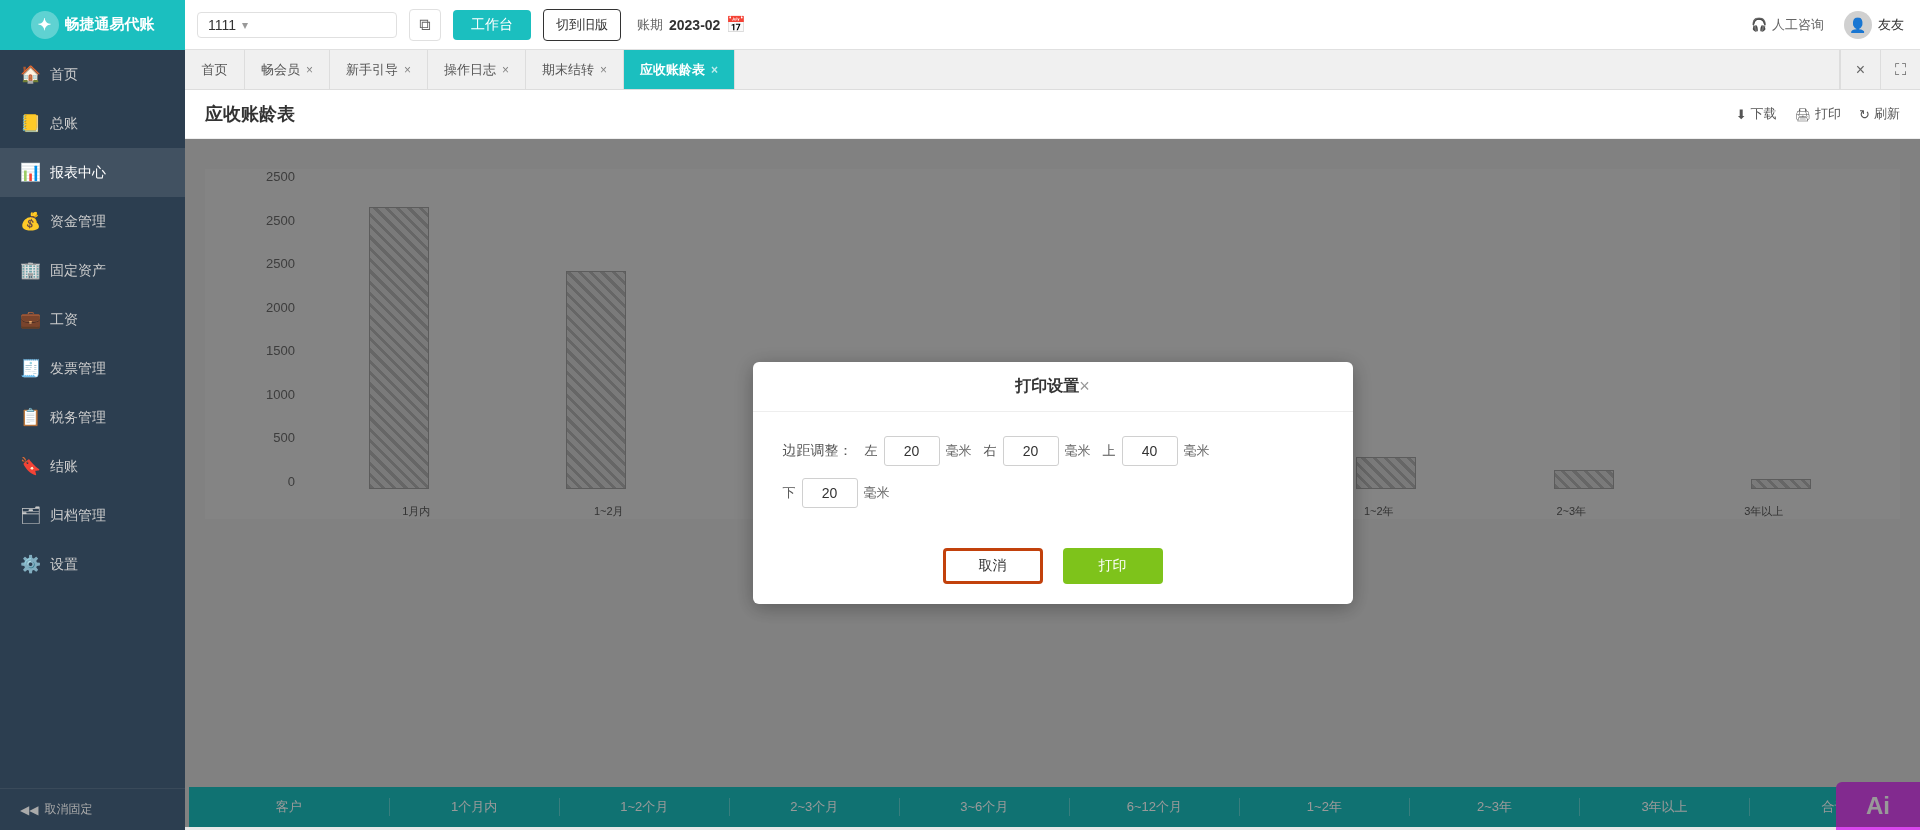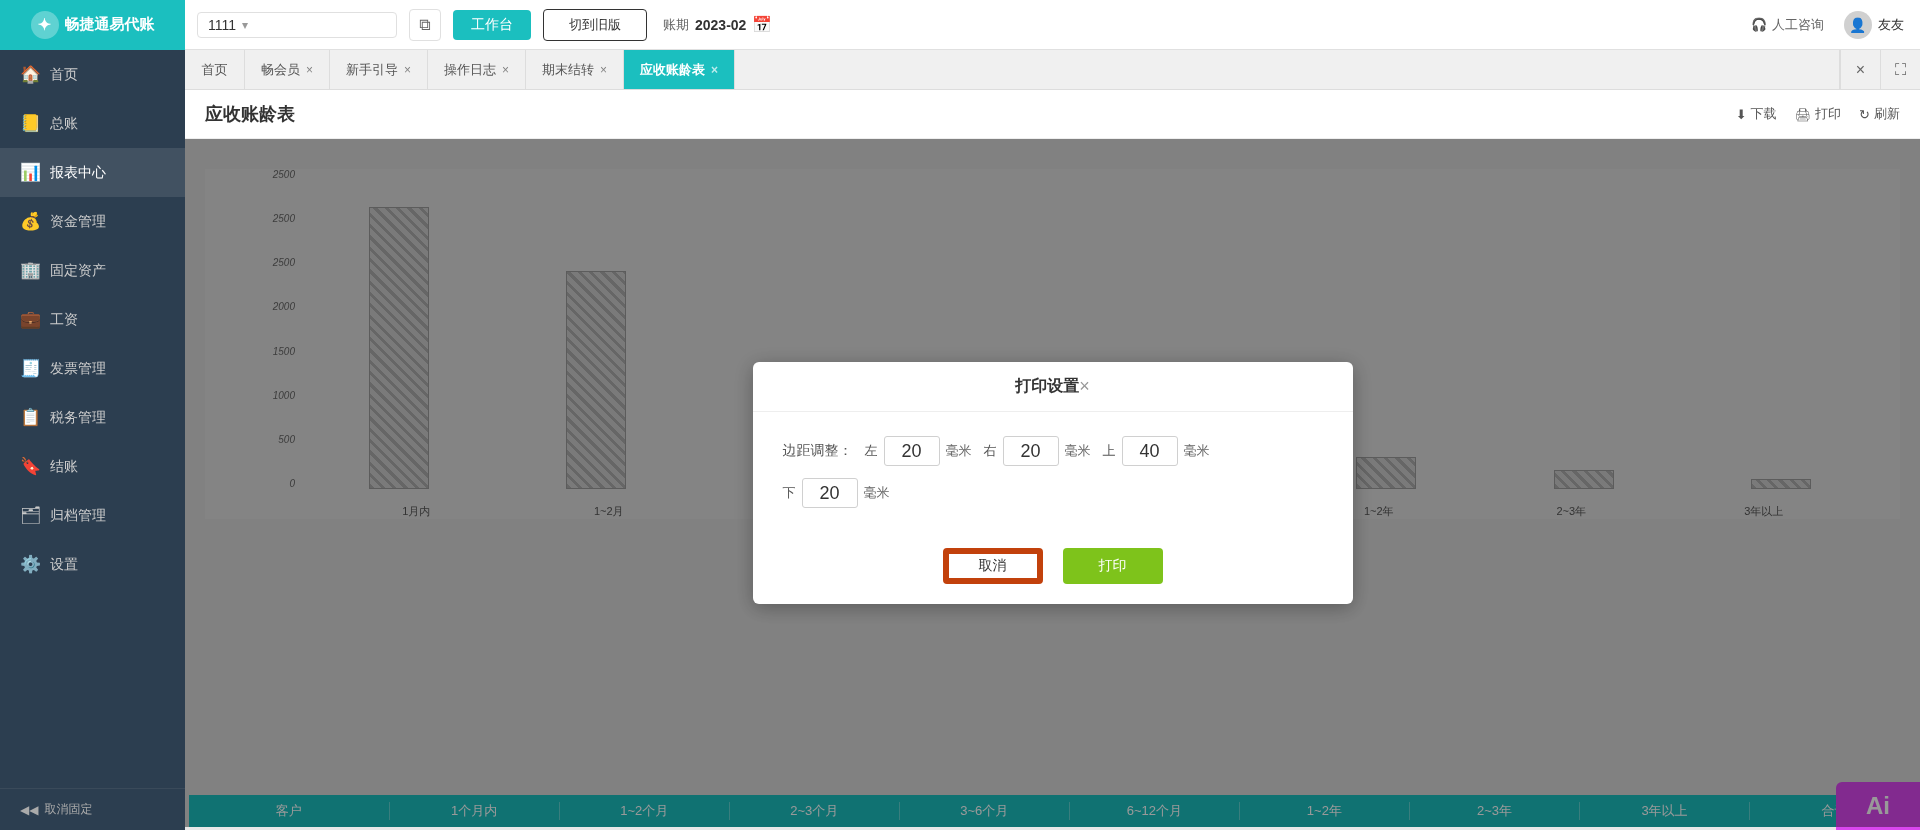--- a/index.html
+++ b/index.html
@@ -47,21 +47,21 @@
       width: 32px; height: 32px; border: 1px solid #e0e0e0; border-radius: 4px;
       display: flex; align-items: center; justify-content: center; cursor: pointer; background: #fff;
       color: #666; font-size: 16px;
     }
     .btn-workbench {
       background: #1bbfbf; color: #fff; border: none; border-radius: 4px;
       padding: 6px 18px; cursor: pointer; font-size: 14px;
     }
     .btn-switch-old {
       border: 1px solid #333; background: #fff; border-radius: 4px;
-      padding: 6px 25px; cursor: pointer; font-size: 13px; color: #333; font-family: Liberation Serif, serif;
+      padding: 6px 12px; cursor: pointer; font-size: 13px; color: #333; font-family: Liberation Serif, serif;
     }
     .period-area {
       display: flex; align-items: center; gap: 6px; margin-left: 4px;
     }
     .period-label { color: #666; font-size: 13px; }
     .period-value { color: #333; font-size: 14px; font-weight: bold; }
     .period-calendar { color: #1bbfbf; font-size: 16px; cursor: pointer; }
     .header-right {
       margin-left: auto; display: flex; align-items: center; gap: 20px;
     }
@@ -188,21 +188,21 @@
       background: rgba(255,255,255,0.1);
       height: 350px;
       position: relative;
       margin-top: 10px;
     }
     .chart-y-axis {
       position: absolute; left: 50px; top: 0; bottom: 30px;
       display: flex; flex-direction: column; justify-content: space-between;
       align-items: flex-end; width: 40px;
     }
-    .chart-y-label { font-size: 10px; color: #666; font-style: italic; }
+    .chart-y-label { font-size: 13px; color: #666; }
     .chart-bars-area {
       position: absolute; left: 95px; right: 20px; top: 0; bottom: 30px;
       display: flex; align-items: flex-end; gap: 40px; padding: 0 20px;
     }
     .chart-bar-group {
       display: flex; flex-direction: column; align-items: center; flex: 1; height: 100%;
       justify-content: flex-end;
     }
     .chart-bar {
       width: 60px;
@@ -221,21 +221,21 @@
     }
     .chart-x-label {
       flex: 1; text-align: center; font-size: 11px; color: #555;
     }
 
     
     .bottom-table {
       background: #1bbfbf;
       position: absolute;
       bottom: 0; left: 4px; right: 0;
-      height: 32px;
+      height: 40px;
       display: flex;
       align-items: center;
     }
     .table-col {
       flex: 1; text-align: center; color: #fff; font-size: 13px;
       border-right: 1px solid rgba(255,255,255,0.3);
       padding: 0 8px; white-space: nowrap; overflow: hidden;
     }
     .table-col:first-child { flex: 1.2; }
 
@@ -267,30 +267,30 @@
     .margin-row {
       display: flex; align-items: center; gap: 12px; flex-wrap: wrap;
     }
     .margin-label { color: #555; font-size: 14px; white-space: nowrap; }
     .margin-group {
       display: flex; align-items: center; gap: 6px;
     }
     .margin-dir { color: #555; font-size: 13px; }
     .margin-input {
       width: 56px; height: 30px; border: 1px solid #d0d0d0; border-radius: 3px;
-      text-align: center; font-size: 18px; color: #333; outline: none;
+      text-align: center; font-size: 14px; color: #333; outline: none;
       padding: 0 4px;
     }
     .margin-unit { color: #666; font-size: 13px; }
     .modal-footer {
       display: flex; align-items: center; justify-content: center; gap: 20px;
       padding: 16px 20px 20px;
     }
     .btn-cancel {
-      width: 100px; height: 36px; border: 6px solid #c2410c; background: #fff;
+      width: 100px; height: 36px; border: 3px solid #c2410c; background: #fff;
       border-radius: 4px; cursor: pointer; font-size: 14px; color: #333;
     }
     .btn-print {
       width: 100px; height: 36px; border: none; background: #7ec31b;
       border-radius: 4px; cursor: pointer; font-size: 14px; color: #fff;
     }
 
     
     .ai-badge {
       position: fixed; bottom: 0; right: 0;

